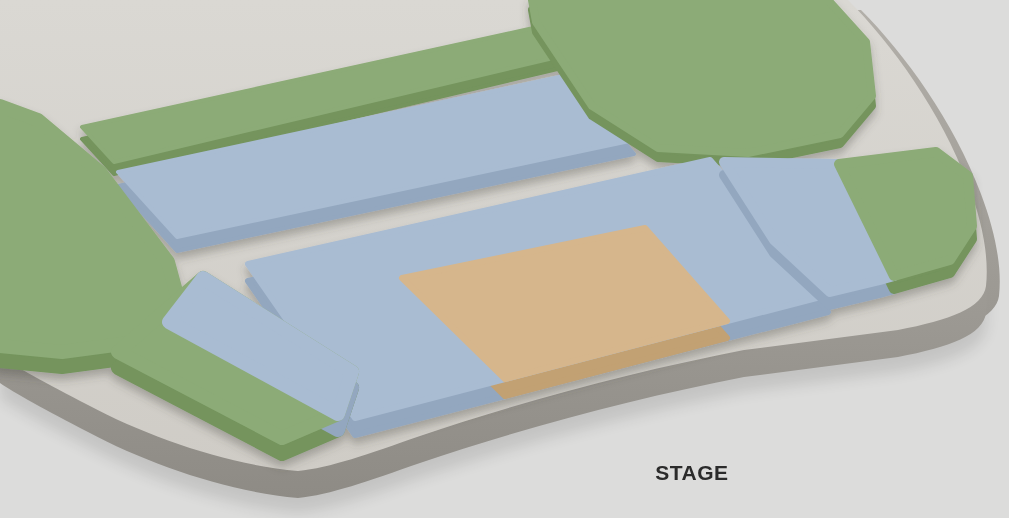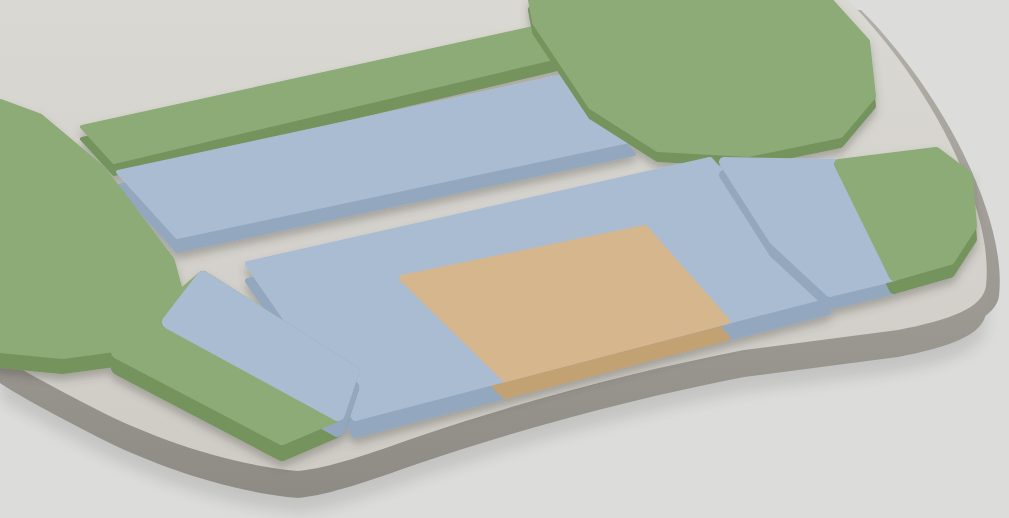--- a/index.html
+++ b/index.html
@@ -73,13 +73,14 @@
           <polygon points="839,164 936,152 968,176 972,226 950,260 894,276" fill="#8cab77" stroke="#8cab77" stroke-width="10" stroke-linejoin="round"></polygon>
         </g>
         <g>
           <polygon points="203,294 352,388 338,430 282,454 118,368" fill="#74945d" stroke="#74945d" stroke-width="14" stroke-linejoin="round"></polygon>
           <polygon points="203,294 352,388 338,430 169,338" fill="#93a7bf" stroke="#93a7bf" stroke-width="14" stroke-linejoin="round"></polygon>
           <polygon points="203,278 352,372 338,414 282,438 118,352" fill="#8cab77" stroke="#8cab77" stroke-width="14" stroke-linejoin="round"></polygon>
           <polygon points="203,278 352,372 338,414 169,322" fill="#a9bcd2" stroke="#a9bcd2" stroke-width="14" stroke-linejoin="round"></polygon>
         </g>
       </g>
   </svg>
+  <div id="stage-label">STAGE</div>
 </div>
 
 </body></html>

